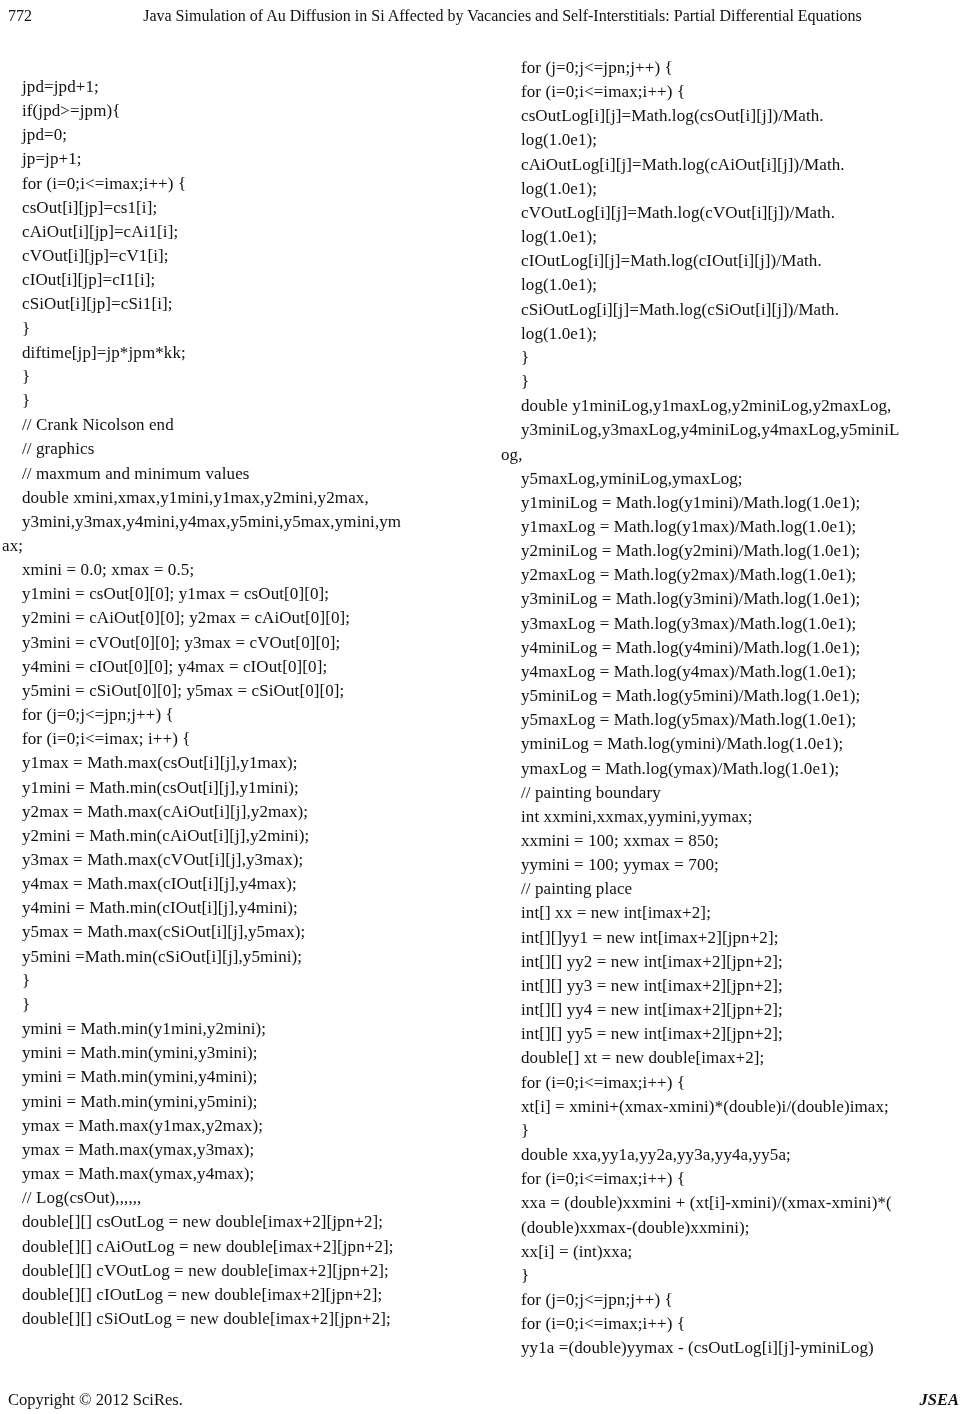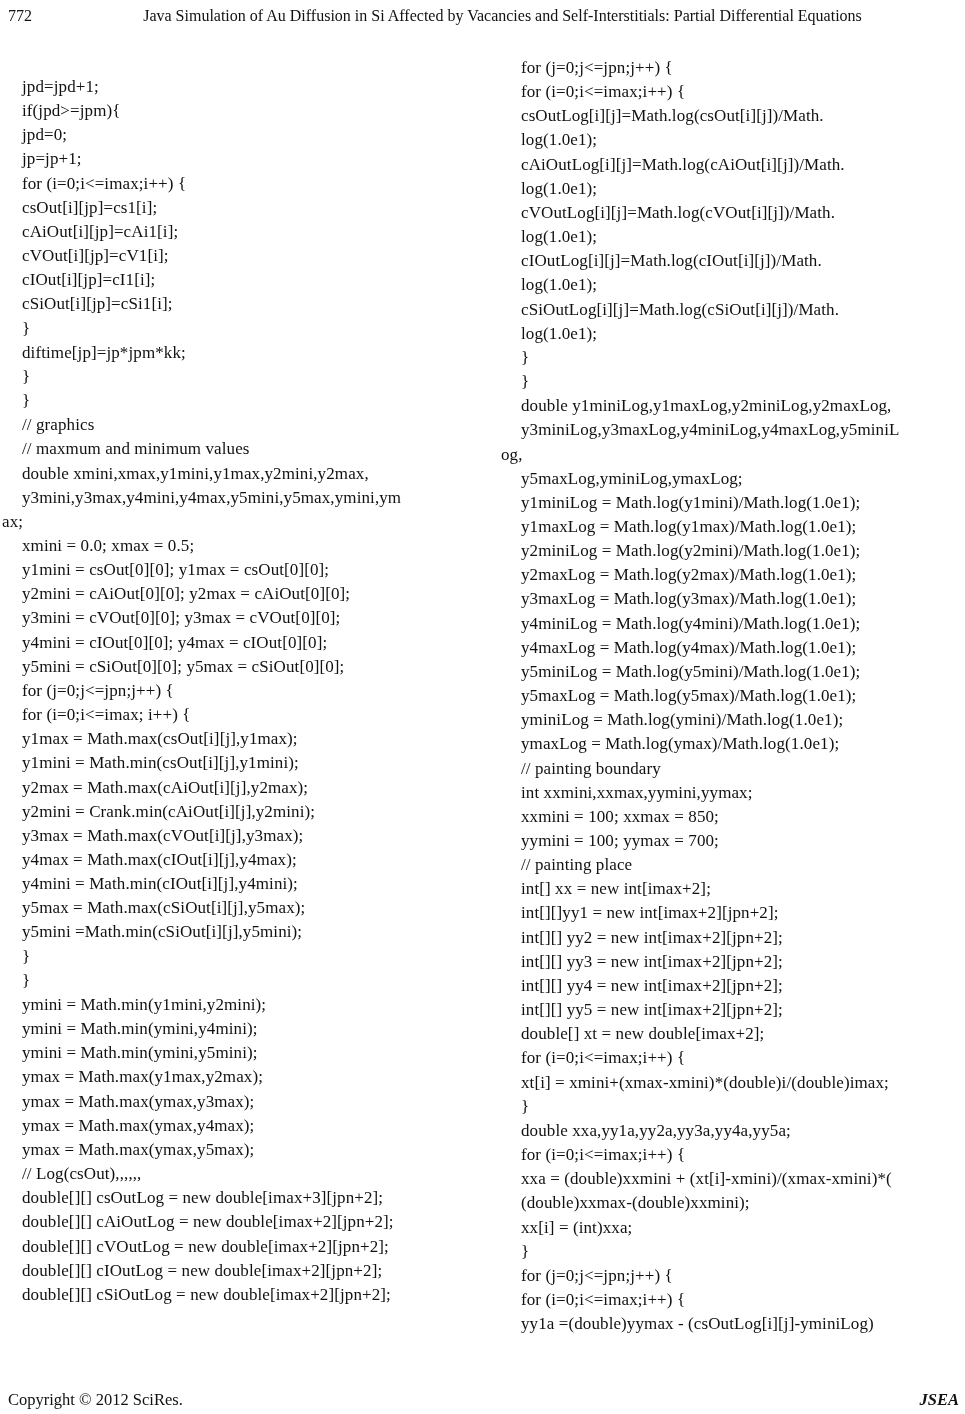--- a/index.html
+++ b/index.html
@@ -96,53 +96,54 @@
       <div class="code-line">for (i=0;i&lt;=imax;i++) {</div>
       <div class="code-line">csOut[i][jp]=cs1[i];</div>
       <div class="code-line">cAiOut[i][jp]=cAi1[i];</div>
       <div class="code-line">cVOut[i][jp]=cV1[i];</div>
       <div class="code-line">cIOut[i][jp]=cI1[i];</div>
       <div class="code-line">cSiOut[i][jp]=cSi1[i];</div>
       <div class="code-line">}</div>
       <div class="code-line">diftime[jp]=jp*jpm*kk;</div>
       <div class="code-line">}</div>
       <div class="code-line">}</div>
+      <div class="code-line">// Crank Nicolson end</div>
       <div class="code-line">// graphics</div>
       <div class="code-line">// maxmum and minimum values</div>
       <div class="code-line">double xmini,xmax,y1mini,y1max,y2mini,y2max,</div>
       <div class="code-line">y3mini,y3max,y4mini,y4max,y5mini,y5max,ymini,ym</div>
       <div class="code-line wrap">ax;</div>
       <div class="code-line">xmini = 0.0; xmax = 0.5;</div>
       <div class="code-line">y1mini = csOut[0][0]; y1max = csOut[0][0];</div>
       <div class="code-line">y2mini = cAiOut[0][0]; y2max = cAiOut[0][0];</div>
       <div class="code-line">y3mini = cVOut[0][0]; y3max = cVOut[0][0];</div>
       <div class="code-line">y4mini = cIOut[0][0]; y4max = cIOut[0][0];</div>
       <div class="code-line">y5mini = cSiOut[0][0]; y5max = cSiOut[0][0];</div>
       <div class="code-line">for (j=0;j&lt;=jpn;j++) {</div>
       <div class="code-line">for (i=0;i&lt;=imax; i++) {</div>
       <div class="code-line">y1max = Math.max(csOut[i][j],y1max);</div>
       <div class="code-line">y1mini = Math.min(csOut[i][j],y1mini);</div>
       <div class="code-line">y2max = Math.max(cAiOut[i][j],y2max);</div>
-      <div class="code-line">y2mini = Crank.min(cAiOut[i][j],y2mini);</div>
+      <div class="code-line">y2mini = Math.min(cAiOut[i][j],y2mini);</div>
       <div class="code-line">y3max = Math.max(cVOut[i][j],y3max);</div>
       <div class="code-line">y4max = Math.max(cIOut[i][j],y4max);</div>
       <div class="code-line">y4mini = Math.min(cIOut[i][j],y4mini);</div>
       <div class="code-line">y5max = Math.max(cSiOut[i][j],y5max);</div>
       <div class="code-line">y5mini =Math.min(cSiOut[i][j],y5mini);</div>
       <div class="code-line">}</div>
       <div class="code-line">}</div>
       <div class="code-line">ymini = Math.min(y1mini,y2mini);</div>
+      <div class="code-line">ymini = Math.min(ymini,y3mini);</div>
       <div class="code-line">ymini = Math.min(ymini,y4mini);</div>
       <div class="code-line">ymini = Math.min(ymini,y5mini);</div>
       <div class="code-line">ymax = Math.max(y1max,y2max);</div>
       <div class="code-line">ymax = Math.max(ymax,y3max);</div>
       <div class="code-line">ymax = Math.max(ymax,y4max);</div>
-      <div class="code-line">ymax = Math.max(ymax,y5max);</div>
       <div class="code-line">// Log(csOut),,,,,,</div>
-      <div class="code-line">double[][] csOutLog = new double[imax+3][jpn+2];</div>
+      <div class="code-line">double[][] csOutLog = new double[imax+2][jpn+2];</div>
       <div class="code-line">double[][] cAiOutLog = new double[imax+2][jpn+2];</div>
       <div class="code-line">double[][] cVOutLog = new double[imax+2][jpn+2];</div>
       <div class="code-line">double[][] cIOutLog = new double[imax+2][jpn+2];</div>
       <div class="code-line">double[][] cSiOutLog = new double[imax+2][jpn+2];</div>
     </div>
 
   <div class="code-col right">
       <div class="code-line">for (j=0;j&lt;=jpn;j++) {</div>
       <div class="code-line">for (i=0;i&lt;=imax;i++) {</div>
       <div class="code-line">csOutLog[i][j]=Math.log(csOut[i][j])/Math.</div>
@@ -158,20 +159,21 @@
       <div class="code-line">}</div>
       <div class="code-line">}</div>
       <div class="code-line">double y1miniLog,y1maxLog,y2miniLog,y2maxLog,</div>
       <div class="code-line">y3miniLog,y3maxLog,y4miniLog,y4maxLog,y5miniL</div>
       <div class="code-line wrap">og,</div>
       <div class="code-line">y5maxLog,yminiLog,ymaxLog;</div>
       <div class="code-line">y1miniLog = Math.log(y1mini)/Math.log(1.0e1);</div>
       <div class="code-line">y1maxLog = Math.log(y1max)/Math.log(1.0e1);</div>
       <div class="code-line">y2miniLog = Math.log(y2mini)/Math.log(1.0e1);</div>
       <div class="code-line">y2maxLog = Math.log(y2max)/Math.log(1.0e1);</div>
+      <div class="code-line">y3miniLog = Math.log(y3mini)/Math.log(1.0e1);</div>
       <div class="code-line">y3maxLog = Math.log(y3max)/Math.log(1.0e1);</div>
       <div class="code-line">y4miniLog = Math.log(y4mini)/Math.log(1.0e1);</div>
       <div class="code-line">y4maxLog = Math.log(y4max)/Math.log(1.0e1);</div>
       <div class="code-line">y5miniLog = Math.log(y5mini)/Math.log(1.0e1);</div>
       <div class="code-line">y5maxLog = Math.log(y5max)/Math.log(1.0e1);</div>
       <div class="code-line">yminiLog = Math.log(ymini)/Math.log(1.0e1);</div>
       <div class="code-line">ymaxLog = Math.log(ymax)/Math.log(1.0e1);</div>
       <div class="code-line">// painting boundary</div>
       <div class="code-line">int xxmini,xxmax,yymini,yymax;</div>
       <div class="code-line">xxmini = 100; xxmax = 850;</div>

